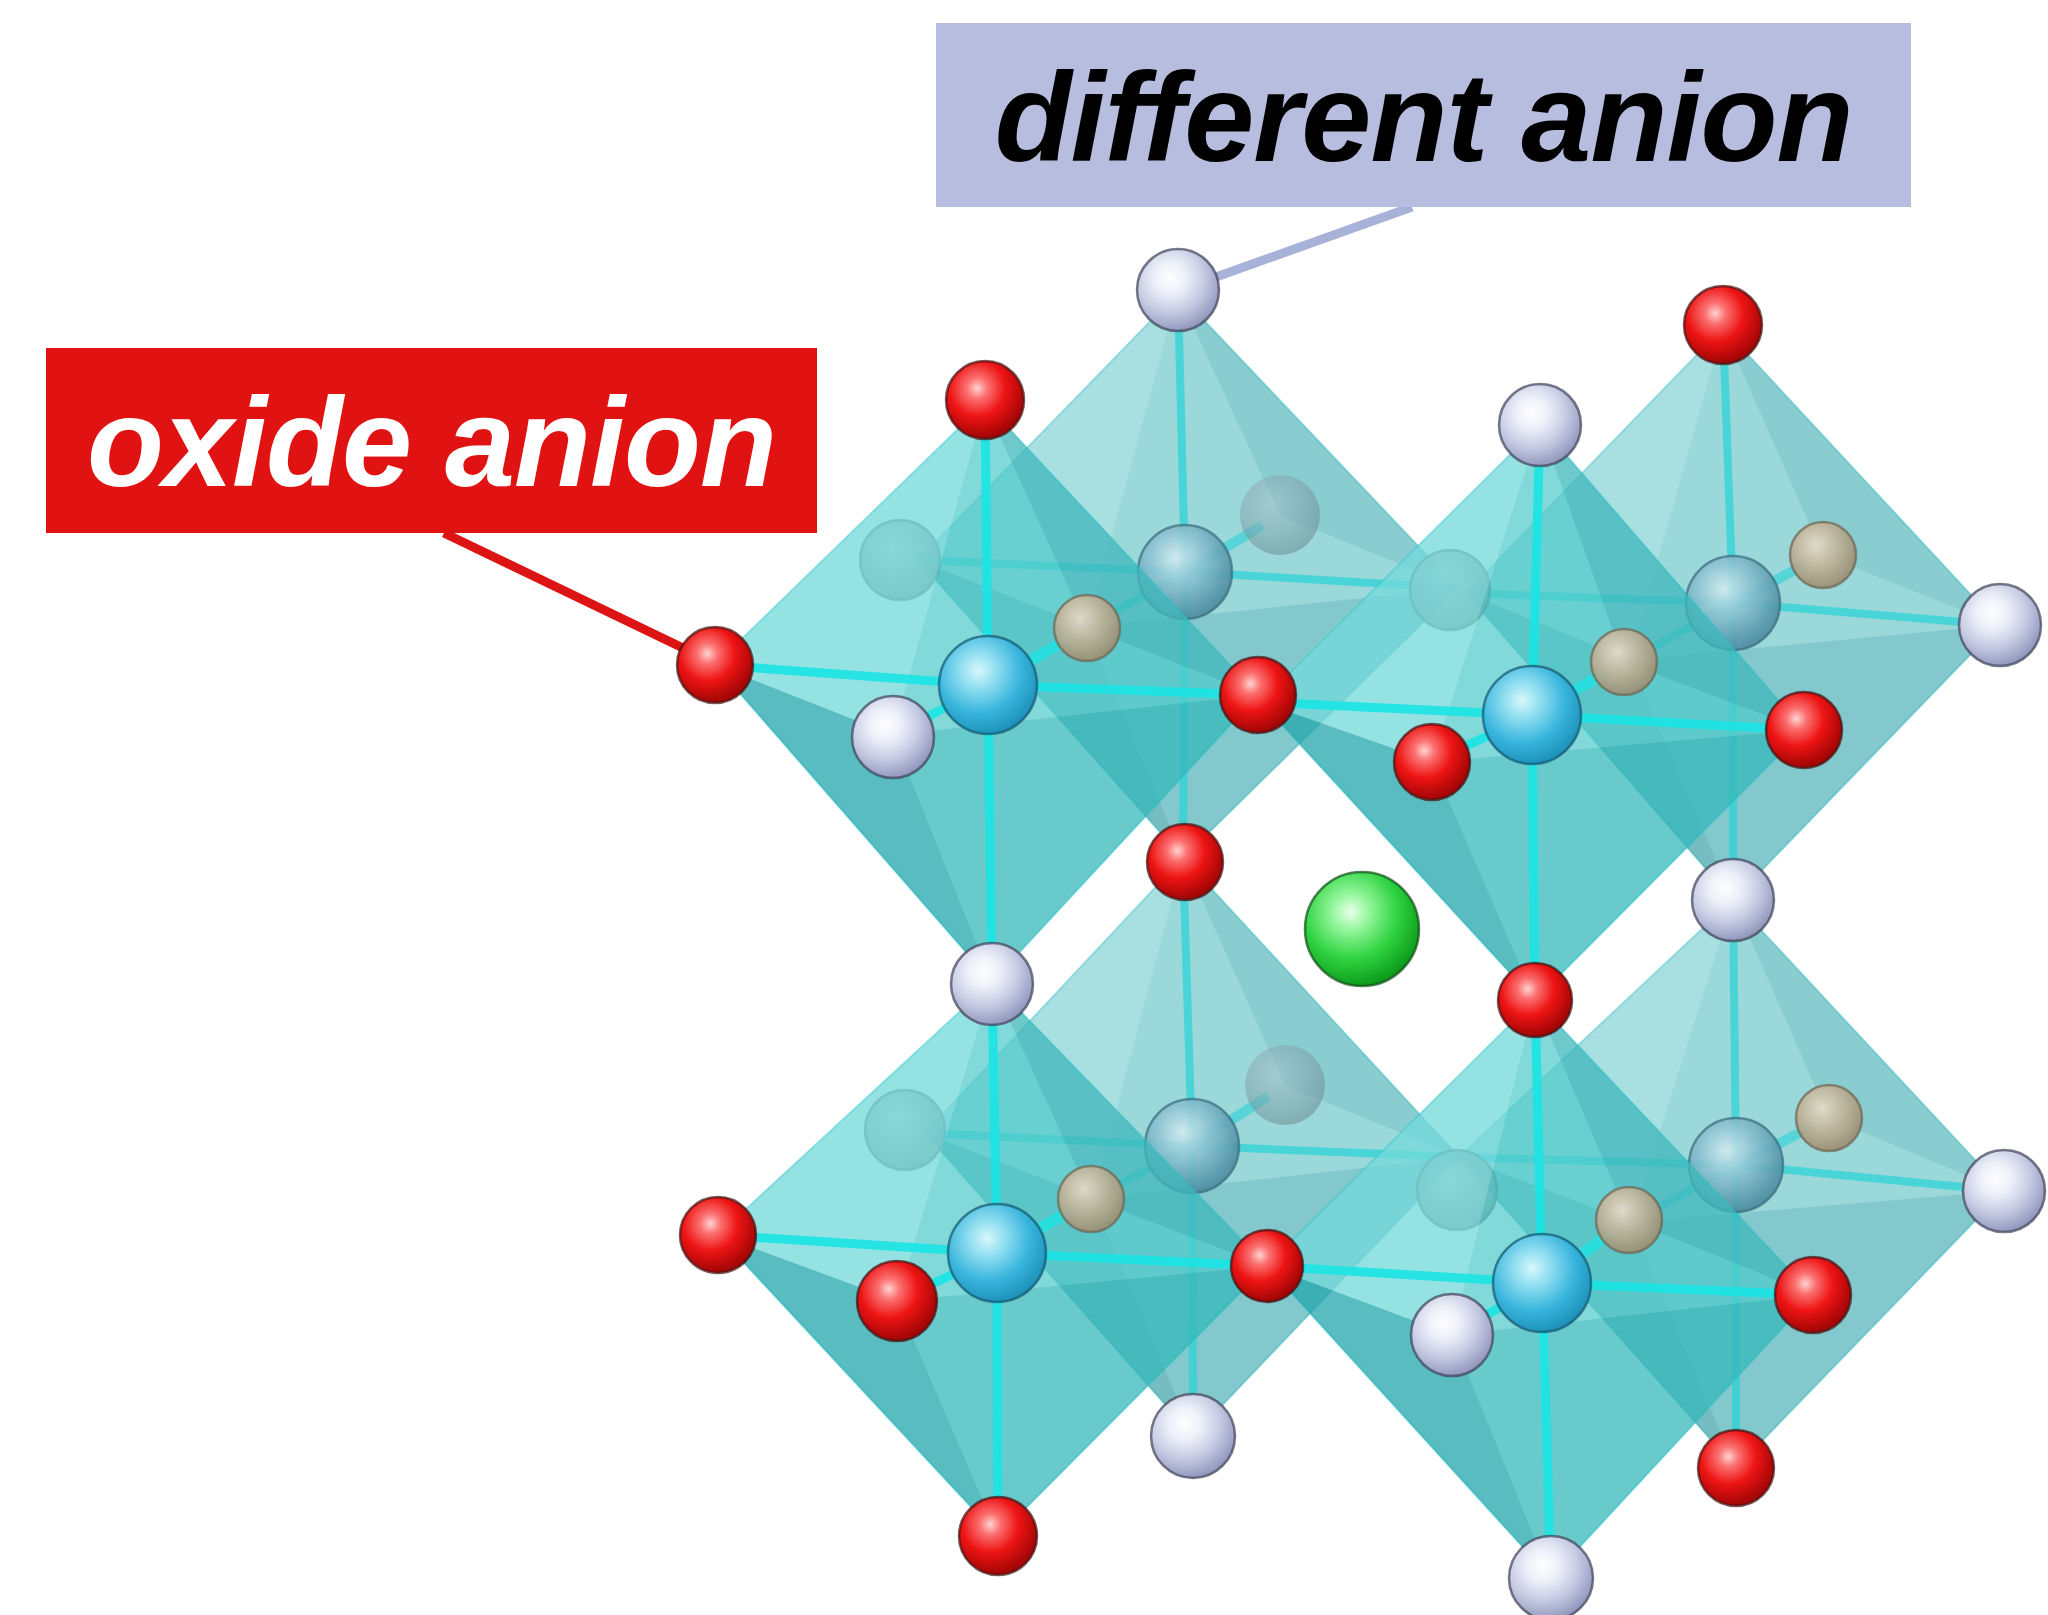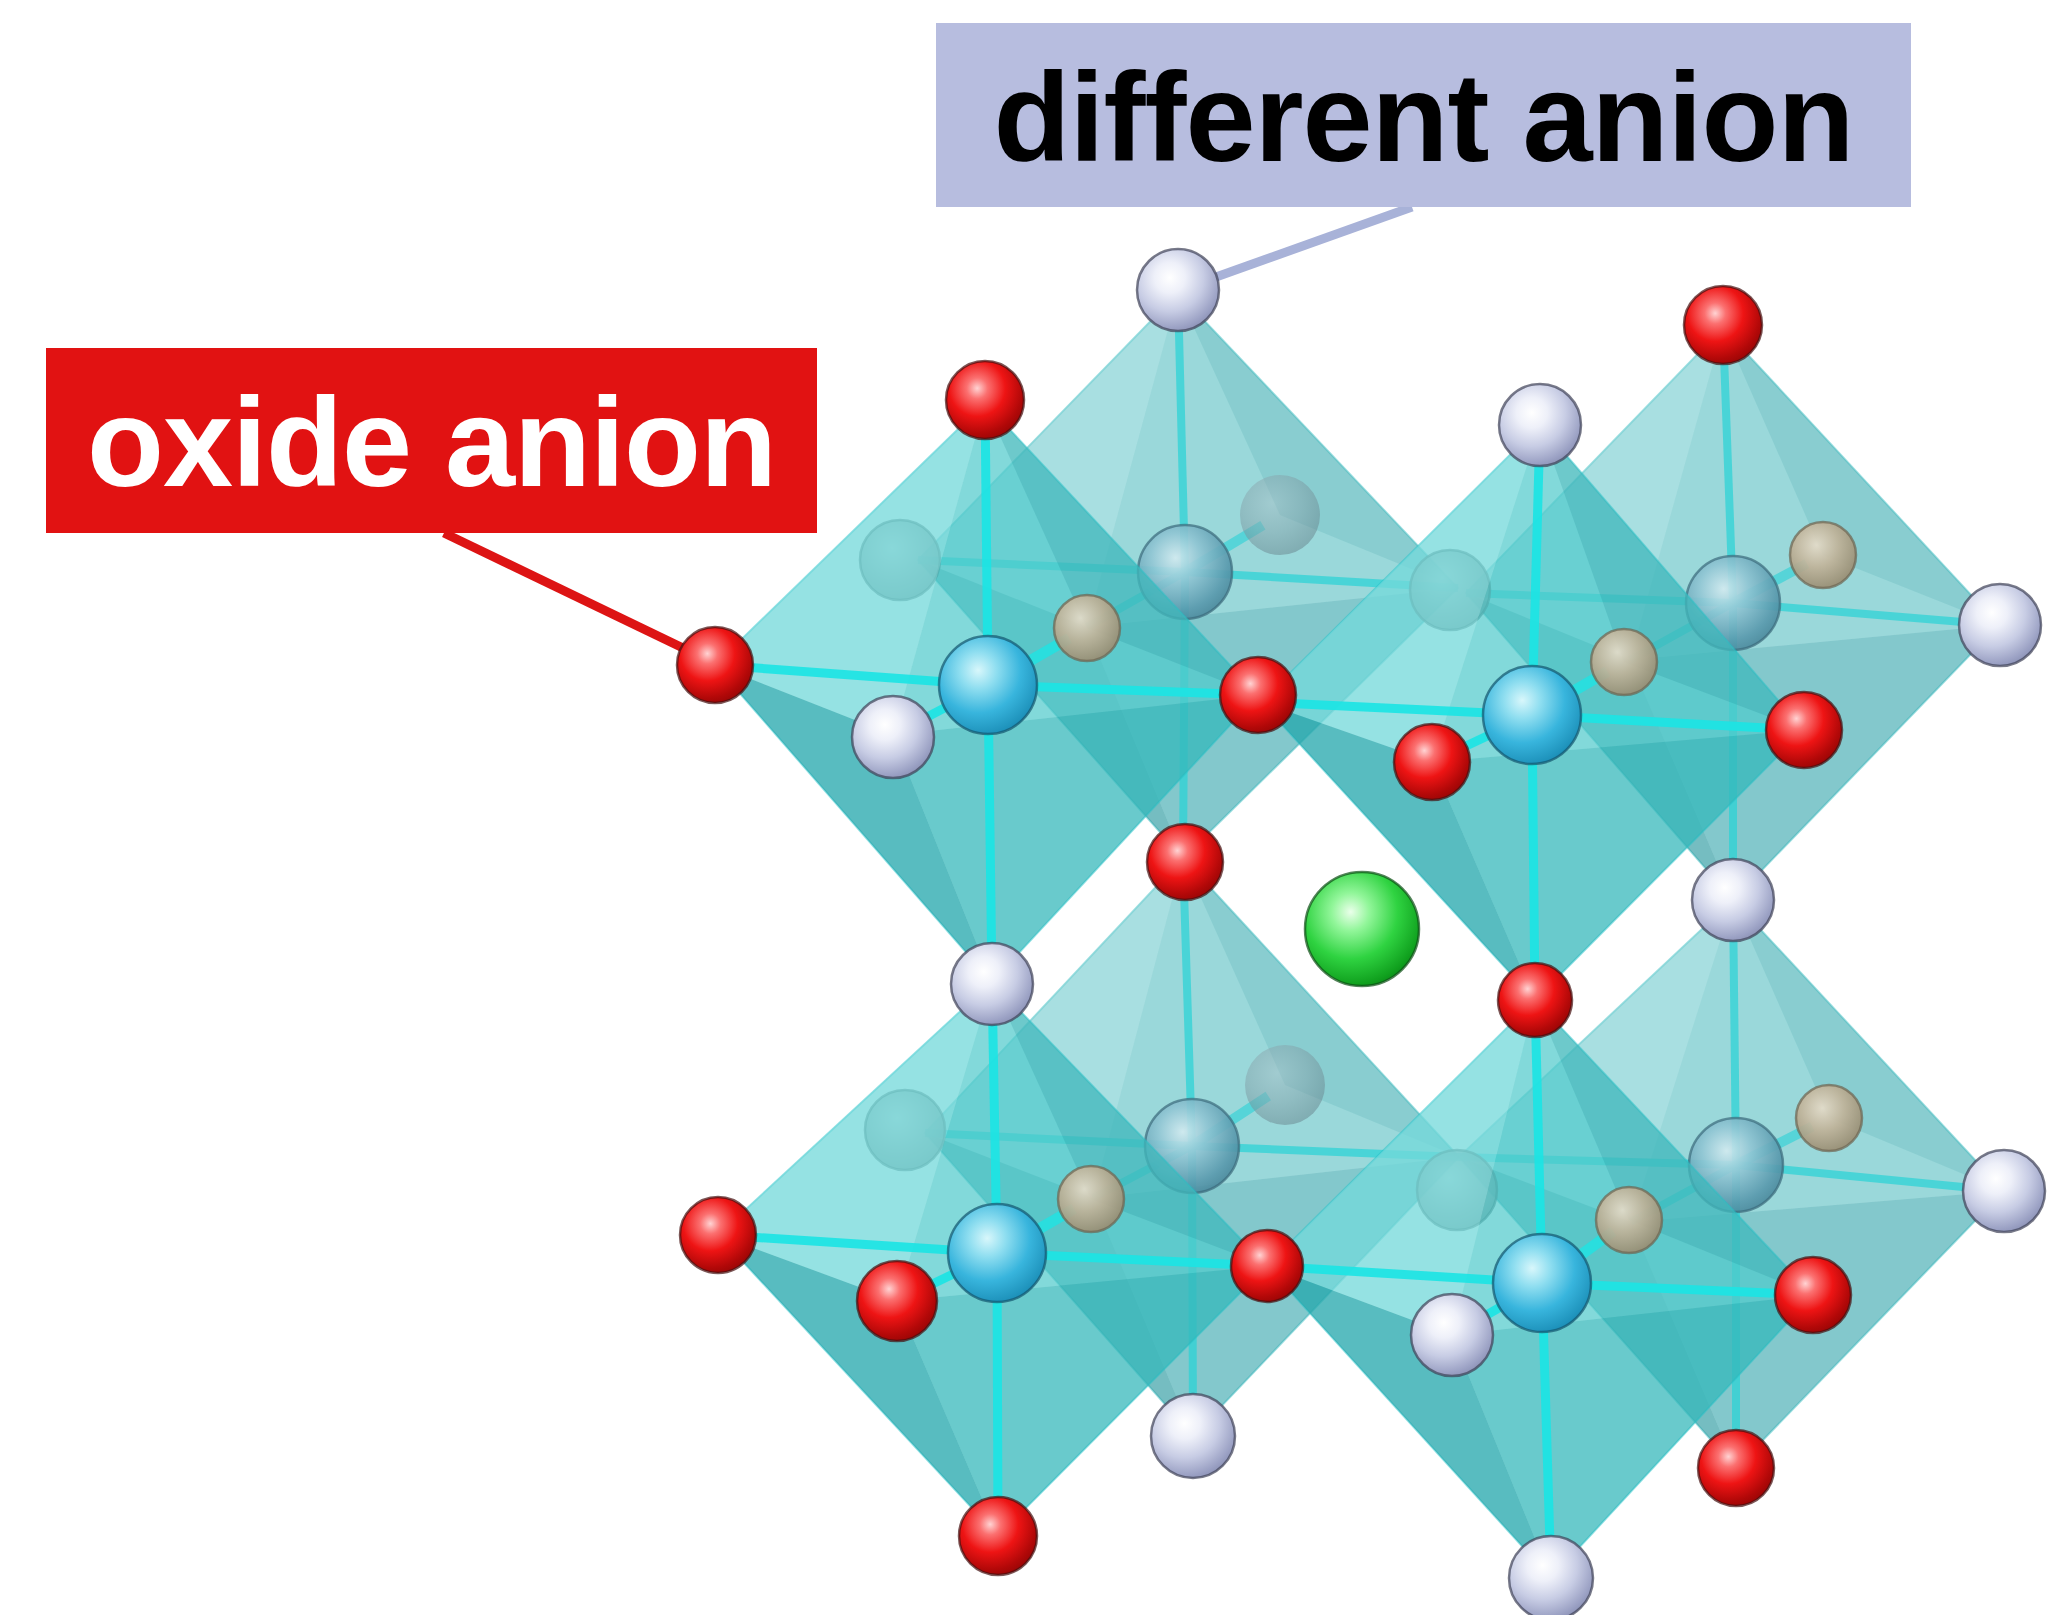--- a/index.html
+++ b/index.html
@@ -1,17 +1,17 @@
 <!DOCTYPE html>
 <html><head>
 <meta charset="utf-8">
 <style>
   html,body{margin:0;padding:0;background:#ffffff;}
   body{font-family:"Liberation Sans", sans-serif;}
-  .stage{width:100%;max-width:2048px;margin:0 auto;}
+  .stage{width:100%;max-width:2048px;margin:0 auto;font-style:italic;}
   .stage svg{display:block;width:100%;height:auto;background:#ffffff;}
   text.label-text{font-family:"Liberation Sans", sans-serif;font-weight:bold;letter-spacing:-1px;}
 </style>
 </head>
 <body>
 
 <div class="stage">
   <svg id="structure-svg" viewBox="0 0 2048 1615" preserveAspectRatio="xMidYMid meet" role="img">
       <defs>
         <radialGradient id="grad-oxide" cx="40%" cy="35%" r="75%">

